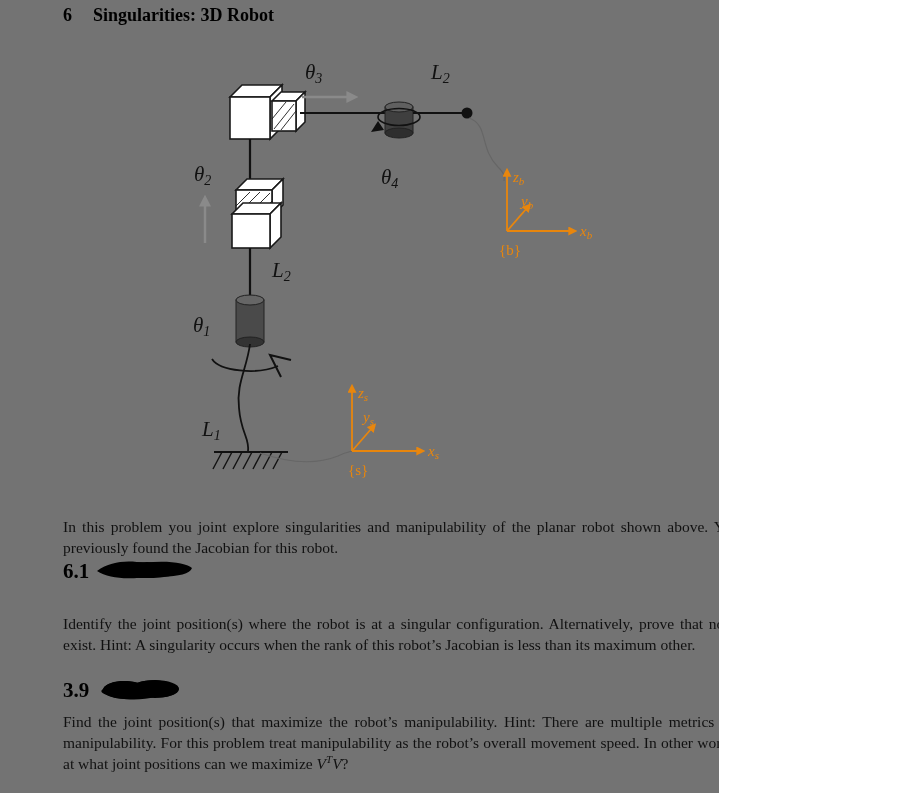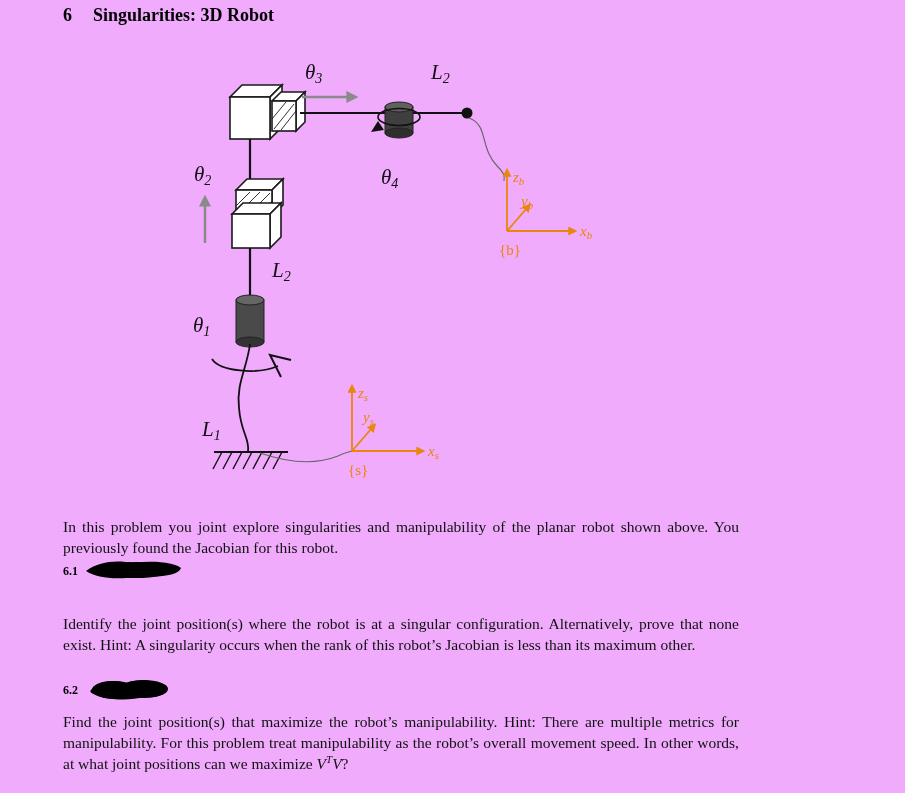--- a/index.html
+++ b/index.html
@@ -1,34 +1,34 @@
 <!DOCTYPE html>
 <html><head>
 <meta charset="utf-8">
 <style>
   html,body { margin:0; padding:0; background:#ffffff; }
   .page {
-    position:relative; width:905px; height:793px; background:#f0abfc;
+    position:relative; width:719px; height:793px; background:#737373;
     font-family:"Liberation Serif", serif; color:#111; overflow:hidden;
   }
   .heading {
     position:absolute; left:63px; top:5px;
     font-size:18px; font-weight:bold; color:#000;
   }
   .heading .hnum { display:inline-block; width:30px; }
   .diagram-svg { position:absolute; left:0; top:0; }
   .para {
     position:absolute; left:63px; width:676px;
     font-size:15.5px; line-height:21px; text-align:justify; color:#111;
   }
   .intro { top:500px; }
   .qhead {
     position:absolute; left:63px; height:26px;
     display:flex; align-items:center; gap:8px;
-    font-size:12px; font-weight:bold; color:#000;
+    font-size:21px; font-weight:bold; color:#000;
   }
   .q1head { top:558px; }
   .q1para { top:597px; }
   .q2head { top:677px; }
   .q2para { top:695px; }
   .hint { font-weight:normal; }
   .mv { font-style:italic; }
   .q2para sup { font-size:11px; font-style:italic; line-height:0; }
   
   .dlabel { font-family:"Liberation Serif", serif; font-style:italic; font-size:21px; fill:#111; }
@@ -177,21 +177,21 @@
       <path d="M0,13 C14,3 30,2 48,5 C68,2 90,5 95,10 C93,17 74,20 54,18 C34,22 12,21 0,13 Z" fill="#000"></path>
       <ellipse cx="50" cy="12" rx="34" ry="8" fill="#000"></ellipse>
     </svg>
   </div>
 
   <p class="para q1para">
     <span>Identify the joint position(s) where the robot is at a singular configuration. Alternatively, prove that none exist. </span><span class="hint">Hint:</span><span> A singularity occurs when the rank of this robot’s Jacobian is less than its maximum other.</span>
   </p>
 
   <div class="qhead q2head">
-    <span>6.2</span>
+    <span>3.9</span>
     <svg width="86" height="26" viewBox="0 0 86 26">
       <path d="M6,12 C10,4 28,2 40,6 C50,1 72,3 80,9 C86,14 74,22 58,20 C44,24 20,23 10,18 C4,16 3,14 6,12 Z" fill="#000"></path>
       <ellipse cx="28" cy="13" rx="22" ry="9" fill="#000"></ellipse>
       <ellipse cx="58" cy="12" rx="24" ry="9" fill="#000"></ellipse>
     </svg>
   </div>
 
   <p class="para q2para">
     <span>Find the joint position(s) that maximize the robot’s manipulability. </span><span class="hint">Hint:</span><span> There are multiple metrics for manipulability. For this problem treat manipulability as the robot’s overall movement speed. In other words, at what joint positions can we maximize </span><span class="mv">V</span><sup>T</sup><span class="mv">V</span><span>?</span>
   </p>

